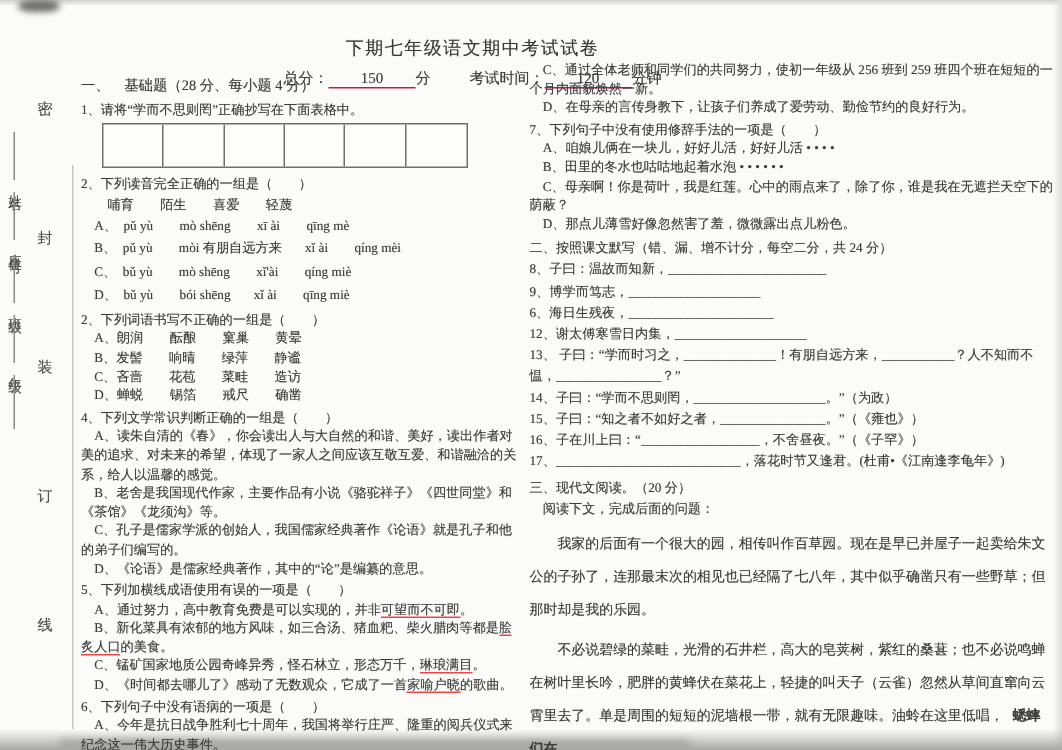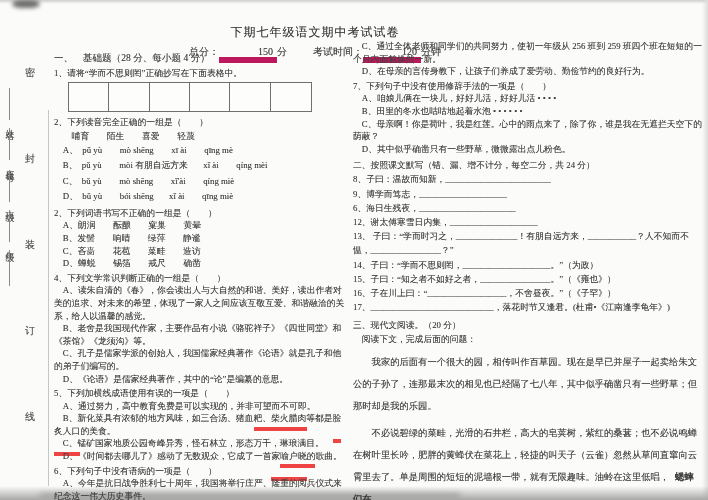--- a/index.html
+++ b/index.html
@@ -21,34 +21,34 @@
   .fields::after{content:"";width:1px;height:36px;background:#8a8a88;margin-top:2px}
   .vline{width:1px;height:32px;background:#8a8a88;margin:2px 0}
   .vlabel{writing-mode:vertical-rl;font-size:9px;letter-spacing:2px;color:#4f4f4d}
   .sealchars{position:absolute;left:25px;top:66px;height:358px;display:flex;flex-direction:column;justify-content:space-between;font-size:10px;color:#4f4f4d}
   .fold{position:absolute;left:48px;top:110px;width:1px;height:376px;background:#c6c6c4}
 
   
   .header{position:absolute;left:40px;top:24px;width:550px;text-align:center}
   .title{font-size:12px;letter-spacing:1px;color:#3a3a38}
   .scoreline{margin-top:4px;font-size:10px}
-  .uval{display:inline-block;min-width:58px;border-bottom:6px solid #be185d;text-align:right;padding:0 4px}
+  .uval{display:inline-block;min-width:58px;border-bottom:1px solid #be185d;text-align:center;padding:0 4px}
   .gap{display:inline-block;width:26px}
 
   
   .col{position:absolute;font-size:8.8px;line-height:12.6px;color:#3d3d3b}
   .col-left{left:54px;top:52px;width:295px}
   .col-right{left:353px;top:40px;width:349px}
   .h1{font-size:9.6px;margin-bottom:1px}
   .stem{margin-top:2px}
   .opt{text-indent:1em}
   .pre .opt{white-space:pre-wrap}
   .q2w{text-indent:2em;line-height:14px}
   .q2opts .opt{line-height:15.5px}
-  .u{border-bottom:4px solid #ef4444;padding-bottom:16px}
+  .u{border-bottom:1px solid #ef4444;padding-bottom:0}
 
   .copy-table{display:grid;grid-template-columns:repeat(6,1fr);width:244px;height:30px;margin:3px 0 4px 14px;border:1px solid #6f6f6d;background:#fdfdfc}
   .copy-cell{border-right:1px solid #6f6f6d}
   .copy-cell:last-child{border-right:none}
 
   
   .dict .item{line-height:14.2px}
   .sec2h{margin-top:3px;line-height:14px}
   .sec3h{margin-top:4px;line-height:14px}
   .intro{text-indent:1em;line-height:14px}
@@ -172,21 +172,21 @@
     <div class="opt">C、通过全体老师和同学们的共同努力，使初一年级从 256 班到 259 班四个班在短短的一个月内面貌焕然一新。</div>
         <div class="opt">D、在母亲的言传身教下，让孩子们养成了爱劳动、勤俭节约的良好行为。</div>
       </div>
 
     <div class="stem">7、下列句子中没有使用修辞手法的一项是（　　）</div>
     <div>
 
     <div class="opt">A、咱娘儿俩在一块儿，好好儿活，好好儿活 • • • •</div>
         <div class="opt">B、田里的冬水也咕咕地起着水泡 • • • • • •</div>
         <div class="opt">C、母亲啊！你是荷叶，我是红莲。心中的雨点来了，除了你，谁是我在无遮拦天空下的荫蔽？</div>
-        <div class="opt">D、其中似乎确凿只有一些野草，微微露出点儿粉色。</div>
+        <div class="opt">D、那点儿薄雪好像忽然害了羞，微微露出点儿粉色。</div>
       </div>
 
     <div class="sec2h">二、按照课文默写（错、漏、增不计分，每空二分，共 24 分）</div>
     <div class="dict">
 
     <div class="item">8、子曰：温故而知新，________________________</div>
         <div class="item">9、博学而笃志，____________________</div>
         <div class="item">6、海日生残夜，______________________</div>
         <div class="item">12、谢太傅寒雪日内集，____________________</div>
         <div class="item">13、 子曰：“学而时习之，______________！有朋自远方来，___________？人不知而不愠，________________？”</div>

